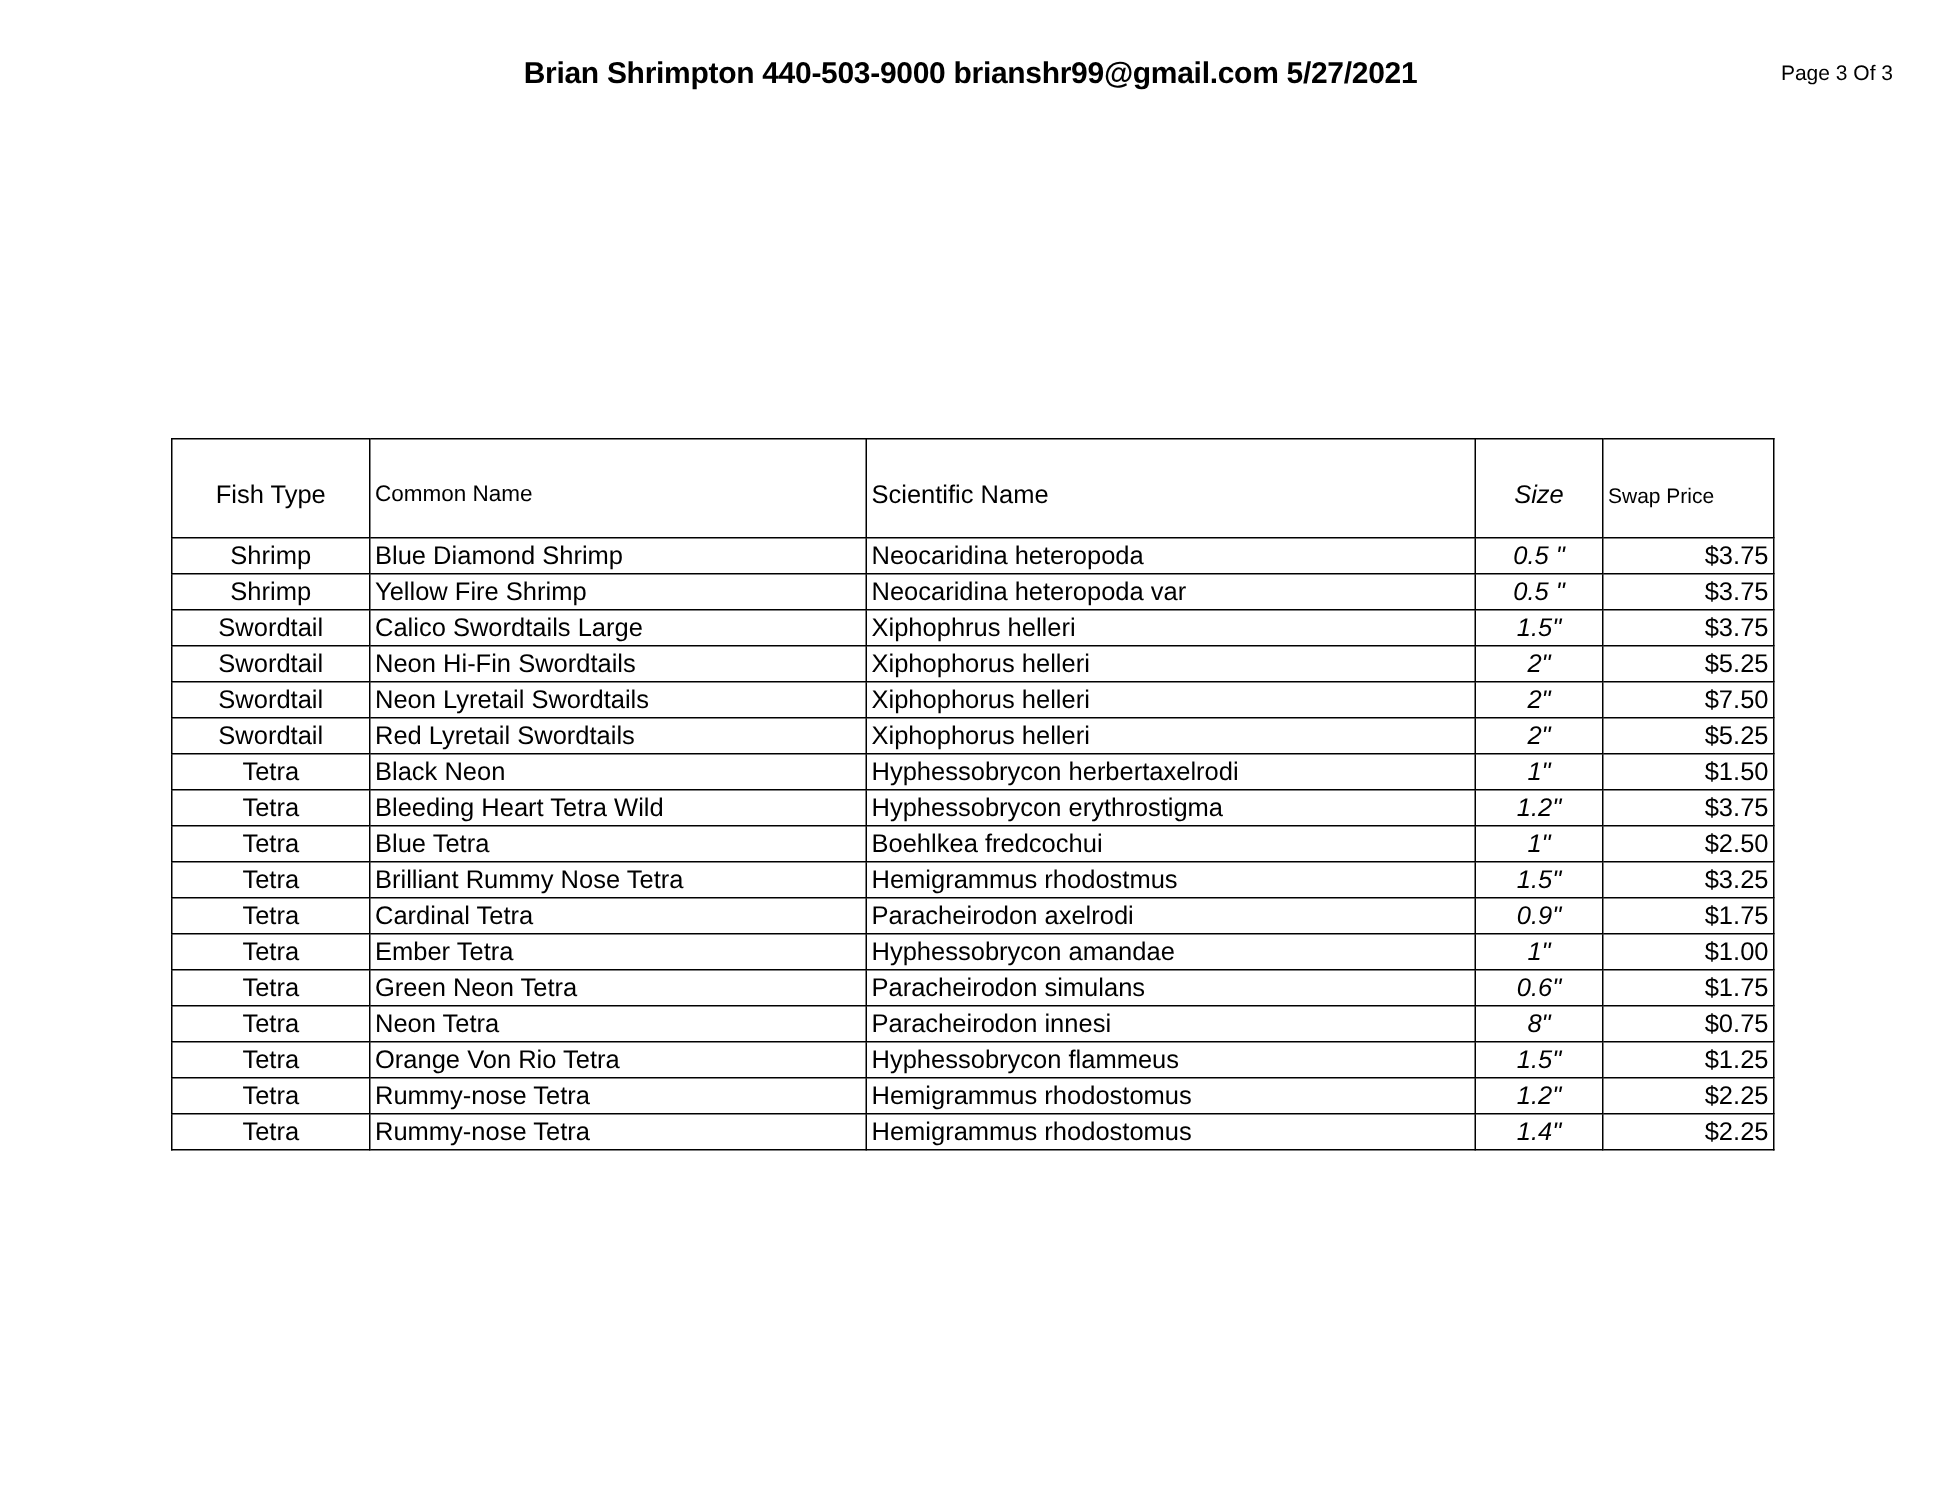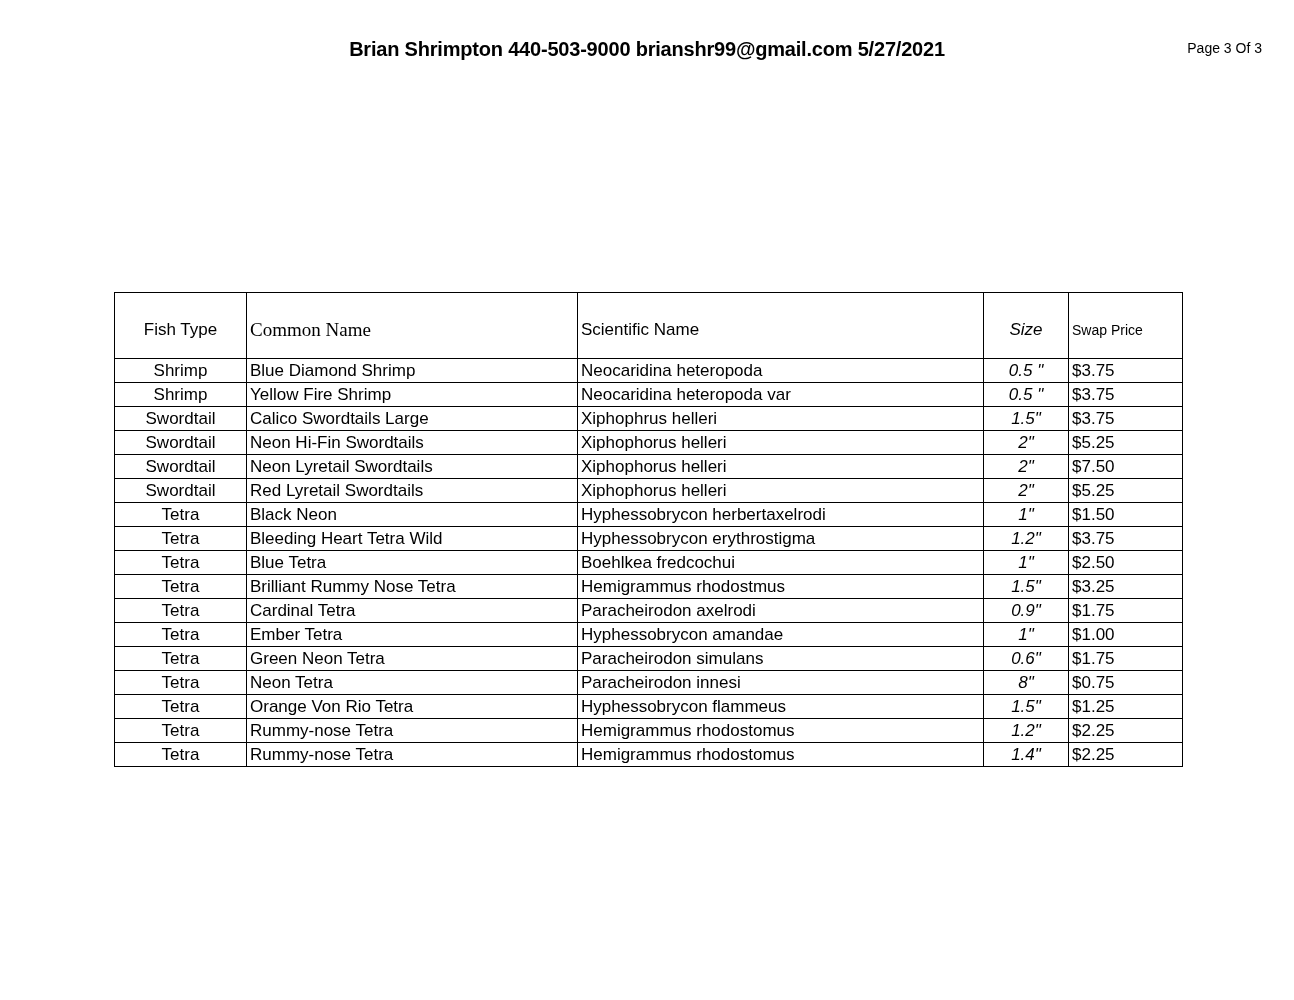--- a/index.html
+++ b/index.html
@@ -11,23 +11,23 @@
     .pagenum { position: absolute; right: 32px; top: 40px; font-size: 14px; }
     table.fish { position: absolute; left: 114px; top: 292px; border-collapse: collapse;
                  font-size: 17px; table-layout: fixed; }
     table.fish th, table.fish td { border: 1.5px solid #000; padding: 0 3px; height: 23px;
                  line-height: 23px; white-space: nowrap; overflow: hidden; font-weight: normal; }
     table.fish th { height: 47px; vertical-align: bottom; line-height: 20px; padding-bottom: 18px; text-align: left; }
     .c-type { width: 125px; text-align: center !important; }
     .c-common { width: 324px; }
     .c-sci { width: 399px; }
     .c-size { width: 78px; text-align: center !important; font-style: italic; }
-    .c-price { width: 107px; text-align: left; }
+    .c-price { width: 107px; text-align: right; }
     th.c-price { text-align: center; font-size: 14px; }
-    th.c-common { font-size: 19px; font-family: Liberation Serif, serif; }
+    th.c-common { font-size: 15px; }
   </style>
 </head>
 <body>
 
 <div class="title"><span>Brian Shrimpton 440-503-9000 brianshr99@gmail.com 5/27/2021</span></div>
 <div class="pagenum">Page 3 Of 3</div>
 
 <table class="fish">
   <thead>
     <tr>

